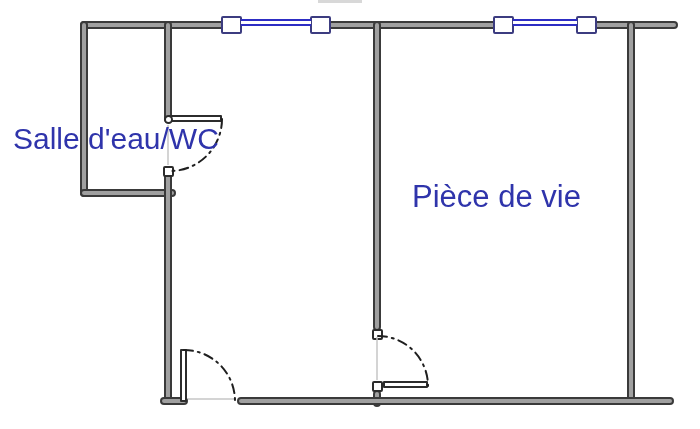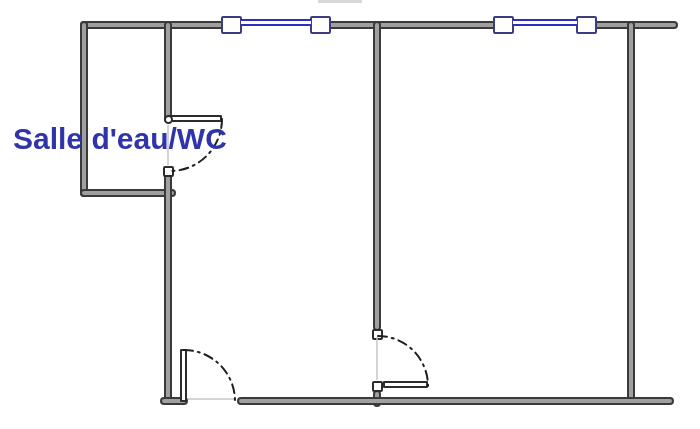--- a/index.html
+++ b/index.html
@@ -50,21 +50,21 @@
   svg.overlay{
     position:absolute;left:0;top:0;z-index:7;pointer-events:none;
   }
   svg.overlay .arc{
     fill:none;stroke:var(--arc);stroke-width:2;
     stroke-dasharray:9 5 2 5;stroke-linecap:round;
   }
   svg.overlay .gap{stroke:var(--opening);stroke-width:1.5;}
   .room-label{
     position:absolute;color:var(--label);white-space:nowrap;z-index:8;
-    font-weight:700;line-height:1;letter-spacing:0px;
+    font-weight:400;line-height:1;letter-spacing:0px;
   }
   .lbl-bathroom{left:13px;top:124px;font-size:30px;}
   .lbl-hall{left:166px;top:205px;font-size:31px;}
   .lbl-living{left:412px;top:181px;font-size:31px;}
 </style>
 </head>
 <body>
 
 <div class="plan">
   <svg class="overlay" width="700" height="429" viewBox="0 0 700 429">
@@ -72,20 +72,21 @@
       <line x1="188" y1="399" x2="236" y2="399" class="gap"></line>
       <line x1="377" y1="337" x2="377" y2="380" class="gap"></line>
       <path d="M 222 119 A 52 52 0 0 1 170 171" class="arc"></path>
       <path d="M 184 350 A 51 51 0 0 1 235 401" class="arc"></path>
       <path d="M 378 336 A 50 50 0 0 1 428 386" class="arc"></path>
     </svg>
 
   <div class="room-label lbl-bathroom">Salle d'eau/WC</div>
 
 
+  <div class="room-label lbl-living">Pièce de vie</div>
 <div class="wall" style="left: 80px; top: 21px; width: 598px; height: 8px;"></div>
     <div class="wall" style="left: 80px; top: 21px; width: 8px; height: 176px;"></div>
     <div class="wall" style="left: 80px; top: 189px; width: 96px; height: 8px;"></div>
     <div class="wall" style="left: 164px; top: 21px; width: 8px; height: 102px;"></div>
     <div class="wall" style="left: 164px; top: 166px; width: 8px; height: 239px;"></div>
     <div class="wall" style="left: 373px; top: 21px; width: 8px; height: 310px;"></div>
     <div class="wall" style="left: 373px; top: 390px; width: 8px; height: 17px;"></div>
     <div class="wall" style="left: 627px; top: 21px; width: 8px; height: 384px;"></div>
     <div class="wall" style="left: 160px; top: 397px; width: 28px; height: 8px;"></div>
     <div class="wall" style="left: 237px; top: 397px; width: 437px; height: 8px;"></div>

